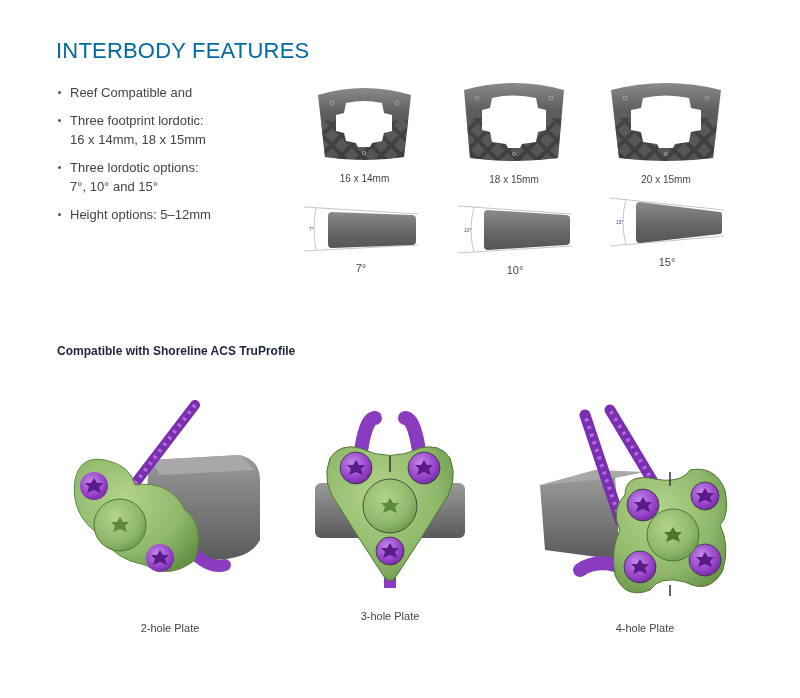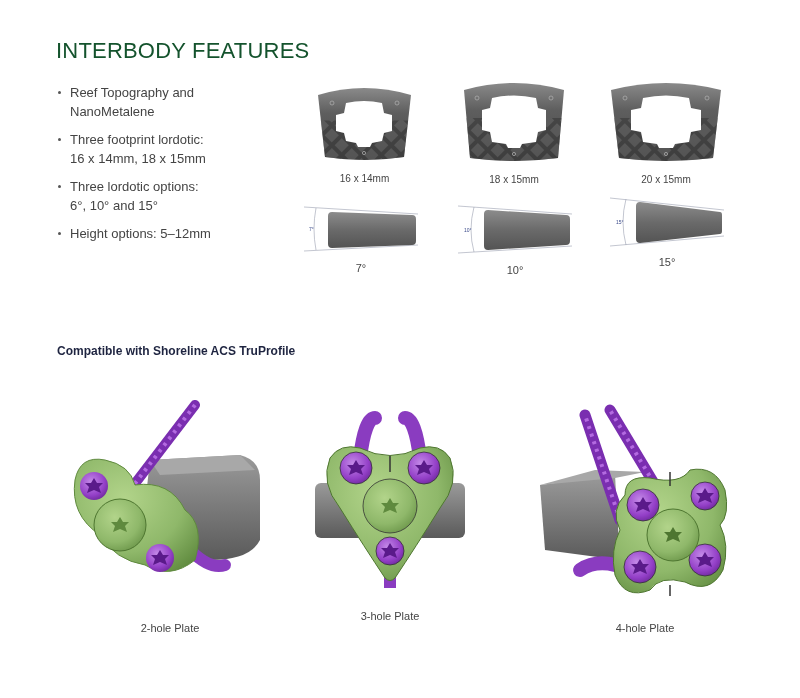--- a/index.html
+++ b/index.html
@@ -1,46 +1,45 @@
 <!DOCTYPE html>
 <html><head>
 <meta charset="utf-8">
 <style>
   html,body{margin:0;padding:0;background:#ffffff;}
   body{width:800px;height:698px;position:relative;overflow:hidden;font-family:"Liberation Sans",sans-serif;color:#333;}
-  .title{position:absolute;left:56px;top:38px;font-size:22px;color:#14532d;letter-spacing:0.2px;font-weight:normal;}
+  .title{position:absolute;left:56px;top:38px;font-size:22px;color:#0369a1;letter-spacing:0.2px;font-weight:normal;}
   .bullets{position:absolute;left:56px;top:83px;width:200px;margin:0;padding:0;list-style:none;font-size:13px;line-height:19px;color:#444;}
   .bullets li{position:relative;padding-left:14px;margin-bottom:9px;}
   .bullets li::before{content:"";position:absolute;left:2px;top:8px;width:3px;height:3px;background:#555;border-radius:50%;}
   .bullets .line{display:block;}
   .fp{position:absolute;text-align:center;}
   .fp-cap{font-size:10px;color:#444;margin-top:6px;}
   .side{position:absolute;text-align:center;}
   .side-cap{font-size:11px;color:#444;margin-top:4px;}
   .compat{position:absolute;left:57px;top:344px;font-size:12px;font-weight:bold;color:#1e2440;}
   .plate{position:absolute;text-align:center;}
   .plate-cap{font-size:11px;color:#444;position:absolute;left:0;right:0;}
 </style>
 </head>
 <body>
 
 <div class="title">INTERBODY FEATURES</div>
 
 <ul class="bullets">
   <li>
-    <span class="line">Reef Topography and</span>
-    <span class="line">NanoMetalene</span>
+    <span class="line">Reef Compatible and</span>
   </li>
   <li>
     <span class="line">Three footprint lordotic:</span>
     <span class="line">16 x 14mm, 18 x 15mm</span>
   </li>
   <li>
     <span class="line">Three lordotic options:</span>
-    <span class="line">6°, 10° and 15°</span>
+    <span class="line">7°, 10° and 15°</span>
   </li>
   <li>
     <span class="line">Height options: 5–12mm</span>
   </li>
 </ul>
 
 <svg width="0" height="0" style="position:absolute">
   <defs>
     <pattern id="xhatch" width="14" height="14" patternUnits="userSpaceOnUse" patternTransform="rotate(45)">
       <rect width="14" height="14" fill="#5c5c5c"></rect>

